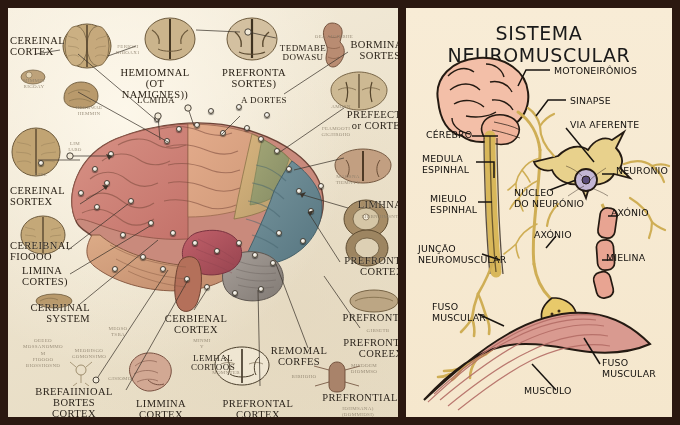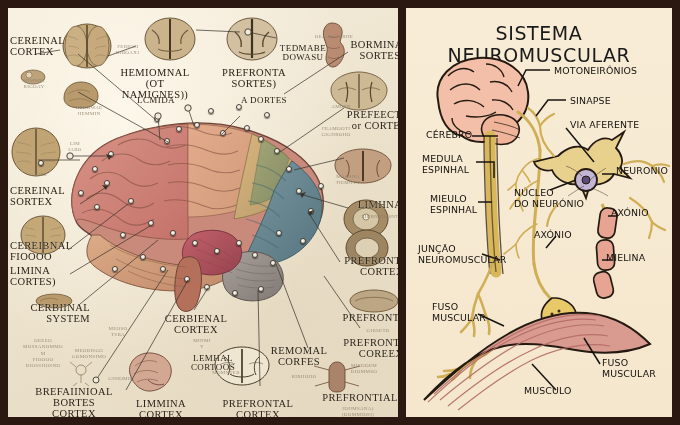--- a/index.html
+++ b/index.html
@@ -405,21 +405,21 @@
       </g>
     </svg>
 
     <div id="left-labels">
         <div class="lbl big" style="left: 2px; top: 28px; width: 70px; text-align: left;">CEREINAL
 CORTEX</div>
         <div class="lbl big" style="left: 2px; top: 178px; width: 72px; text-align: left;">CEREINAL
 SORTEX</div>
         <div class="lbl big" style="left: 2px; top: 233px; width: 74px; text-align: left;">CEREIBNAL
 FIOOOO</div>
-        <div class="lbl big" style="left: 2px; top: 258px; width: 72px; text-align: left;">LIMINA
+        <div class="lbl big" style="left: 14px; top: 258px; width: 72px; text-align: left;">LIMINA
 CORTES)</div>
         <div class="lbl big" style="left: 0; top: 295px; width: 82px; text-align: right;">CERBIINAL
 SYSTEM</div>
         <div class="lbl big" style="left: 20px; top: 379px; width: 92px; text-align: center;">BREFAIINIOAL
 BORTES
 CORTEX</div>
         <div class="lbl big" style="left: 112px; top: 391px; width: 82px; text-align: center;">LIMMINA
 CORTEX</div>
         <div class="lbl big" style="left: 104px; top: 60px; width: 86px; text-align: center;">HEMIOMNAL
 (OT NAMIGNES))</div>

